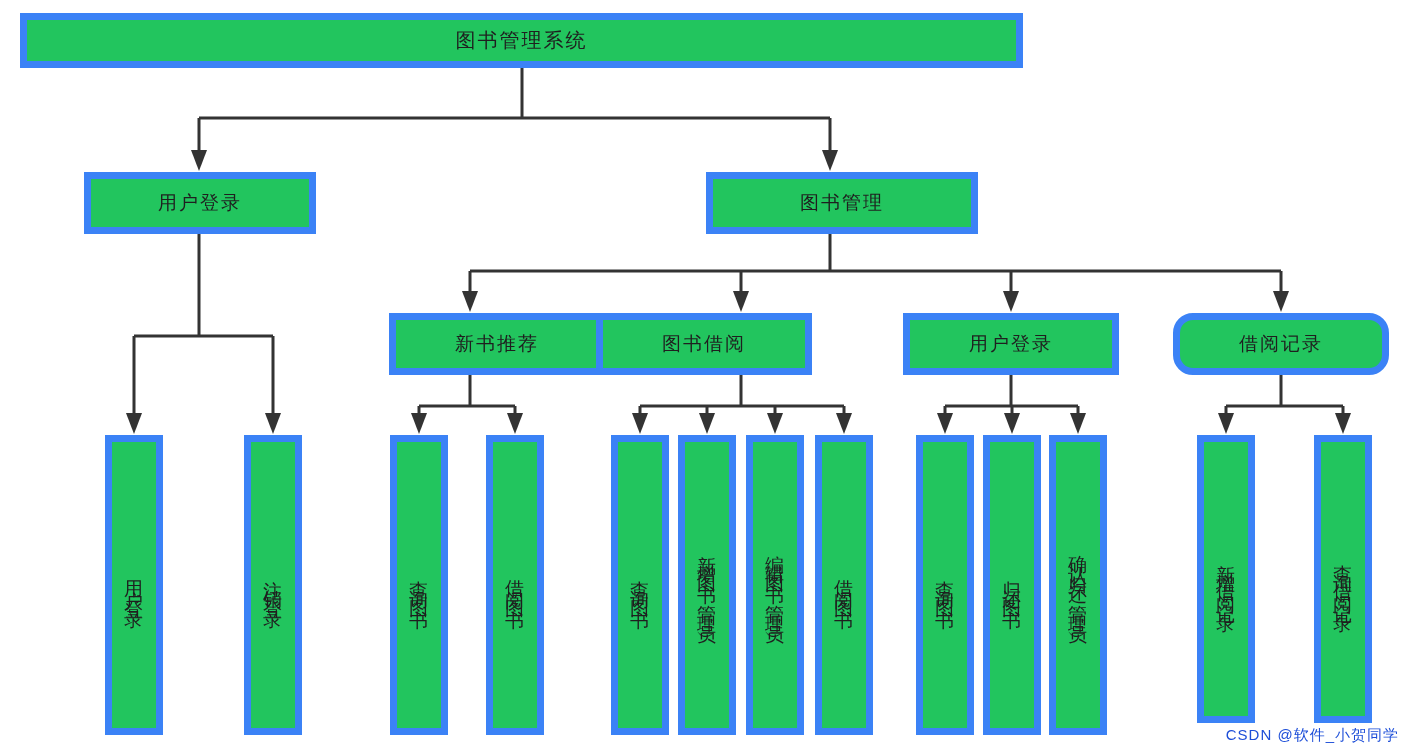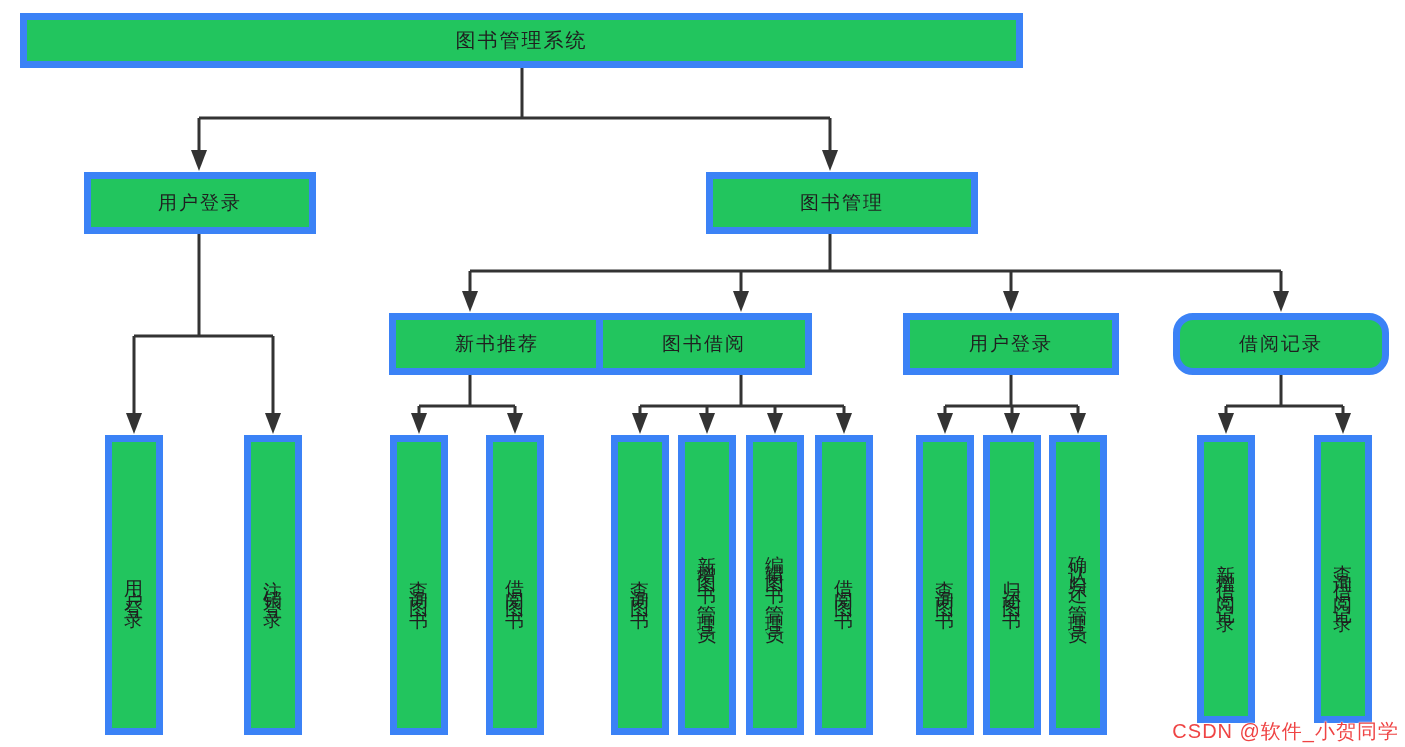--- a/index.html
+++ b/index.html
@@ -64,22 +64,22 @@
   .lf-8  { left: 815px; }
   .lf-9  { left: 916px; }
   .lf-10 { left: 983px; }
   .lf-11 { left: 1049px; }
   .lf-12 { left: 1197px; height: 288px; }
   .lf-13 { left: 1314px; height: 288px; }
   .watermark {
     position: absolute;
     right: 6px;
     bottom: 2px;
-    font-size: 20px;
-    color: #ef4444;
+    font-size: 15px;
+    color: #1d4ed8;
     letter-spacing: 1px;
     text-shadow: 0 0 2px #ffffff, 0 0 1px #ffffff;
     z-index: 5;
     white-space: nowrap;
   }
 </style>
 </head>
 <body>
 
 <div class="stage">

